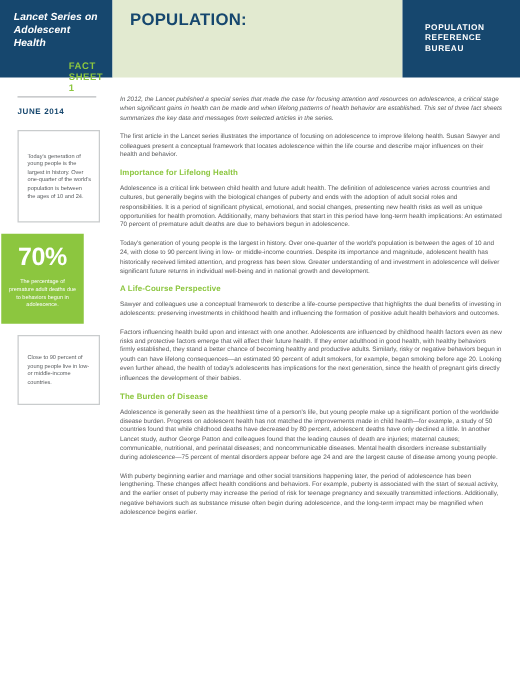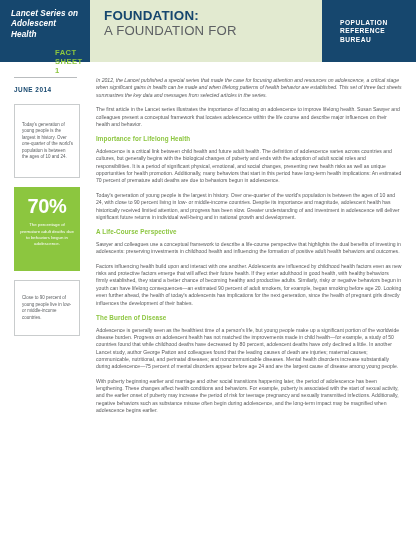--- a/index.html
+++ b/index.html
@@ -57,21 +57,21 @@
   }
   .factbox {
     position:relative; margin:11px 0 0 14px; width:66px;
     border:1px solid #c9cccd; background:#fff;
     padding:17px 6px 17px 7px;
   }
   .factbox p {
     color:#5d6063; font-size:4.5px; line-height:6.4px;
   }
   .statbox {
-    margin:9px 0 0 14px; width:66px; height:84px;
+    margin:9px 0 0 1px; width:66px; height:72px;
     background:#8cc63f; color:#ffffff;
     padding:9px 5px 0 5px; text-align:center;
   }
   .statbox .num {
     font-size:20px; font-weight:bold; line-height:21px; letter-spacing:-.3px;
   }
   .statbox .cap {
     font-size:4.4px; line-height:6.2px; margin-top:5px; padding:0 1px;
   }
   .factbox2 {
@@ -103,22 +103,21 @@
 <div class="page">
 
   <div class="header">
 
     <div class="hdr-left">
       <div class="series">Lancet Series on Adolescent Health</div>
       <div class="factsheet">FACT SHEET 1</div>
     </div>
 
     <div class="hdr-mid">
-      <div class="t1">FOUNDATION:</div>
-      <div class="t2">A FOUNDATION FOR</div>
+      <div class="t1">POPULATION:</div>
     </div>
 
     <div class="hdr-right">
       <div class="prb">
         <div>POPULATION</div>
         <div>REFERENCE</div>
         <div>BUREAU</div>
       </div>
     </div>
 

